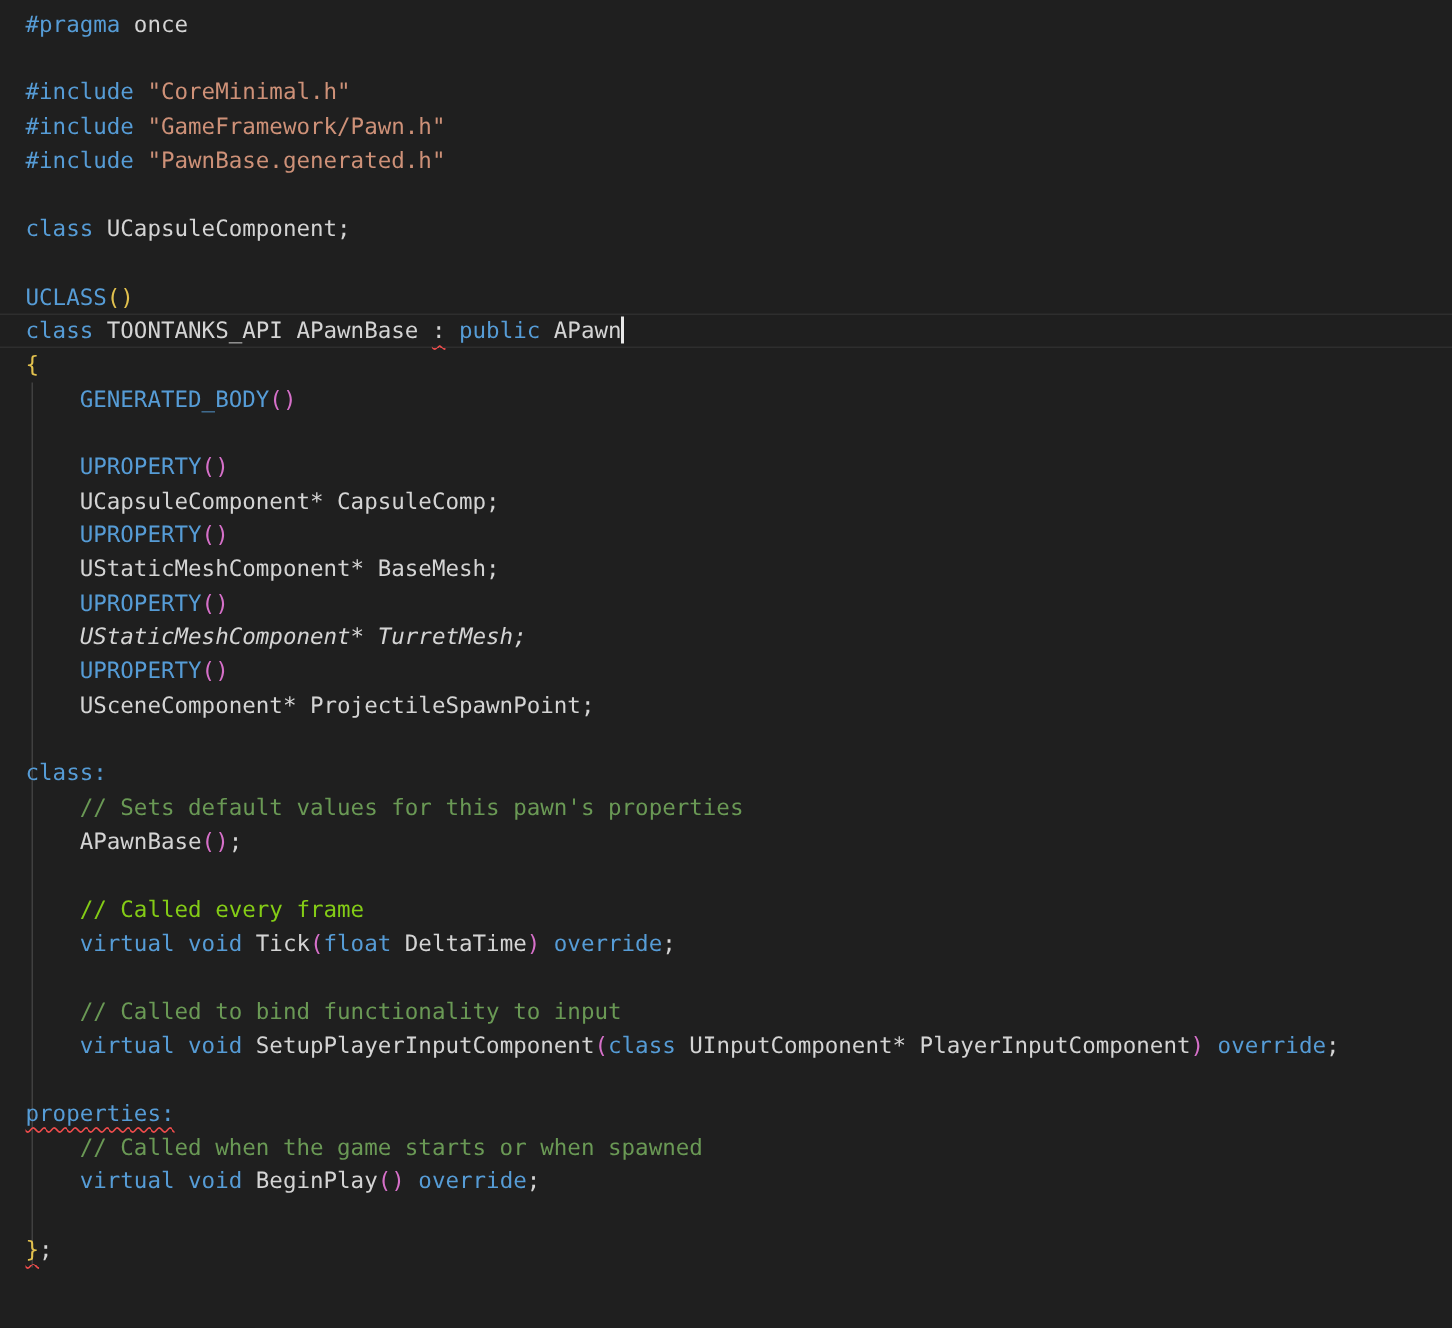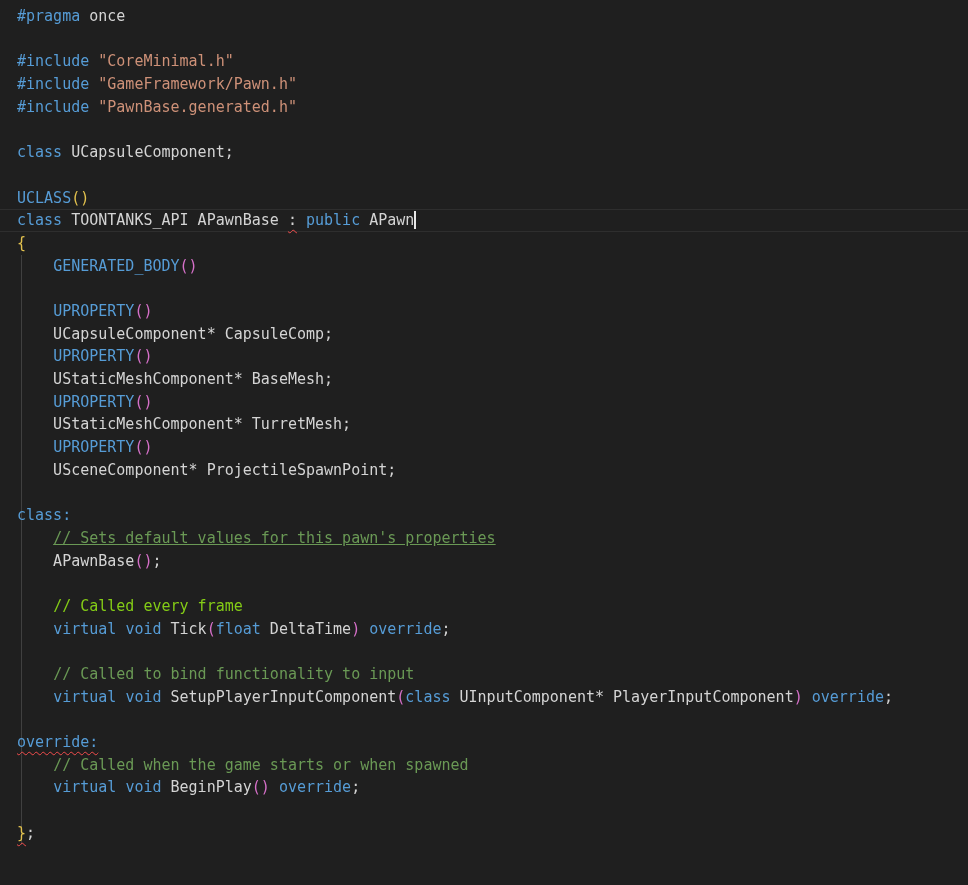--- a/index.html
+++ b/index.html
@@ -72,33 +72,33 @@
     <div class="line"><span style="color: rgb(86, 156, 214);">UCLASS</span><span style="color: rgb(226, 193, 78);">()</span></div>
     <div class="line current" style="border-color: rgb(46, 46, 46);"><span style="color: rgb(86, 156, 214);">class</span><span style="color: rgb(212, 212, 212);"> TOONTANKS_API APawnBase </span><span class="sq" style="color: rgb(212, 212, 212); text-decoration-color: rgb(241, 76, 76);">:</span><span style="color: rgb(212, 212, 212);"> </span><span style="color: rgb(86, 156, 214);">public</span><span style="color: rgb(212, 212, 212);"> APawn</span><span class="cursor" style="background: rgb(232, 232, 232);"></span></div>
     <div class="line"><span style="color: rgb(226, 193, 78);">{</span></div>
     <div class="line"><span style="color: rgb(212, 212, 212);">    </span><span style="color: rgb(86, 156, 214); text-align: center;">GENERATED_BODY</span><span style="color: rgb(214, 112, 201);">()</span></div>
     <div class="line"></div>
     <div class="line"><span style="color: rgb(212, 212, 212);">    </span><span style="color: rgb(86, 156, 214);">UPROPERTY</span><span style="color: rgb(214, 112, 201);">()</span></div>
     <div class="line"><span style="color: rgb(212, 212, 212);">    UCapsuleComponent* CapsuleComp;</span></div>
     <div class="line"><span style="color: rgb(212, 212, 212);">    </span><span style="color: rgb(86, 156, 214);">UPROPERTY</span><span style="color: rgb(214, 112, 201);">()</span></div>
     <div class="line"><span style="color: rgb(212, 212, 212);">    UStaticMeshComponent* BaseMesh;</span></div>
     <div class="line"><span style="color: rgb(212, 212, 212);">    </span><span style="color: rgb(86, 156, 214);">UPROPERTY</span><span style="color: rgb(214, 112, 201);">()</span></div>
-    <div class="line"><span style="color: rgb(212, 212, 212);">    UStaticMeshComponent* TurretMesh;</span></div>
+    <div class="line"><span style="color: rgb(212, 212, 212); font-style: italic;">    UStaticMeshComponent* TurretMesh;</span></div>
     <div class="line"><span style="color: rgb(212, 212, 212);">    </span><span style="color: rgb(86, 156, 214);">UPROPERTY</span><span style="color: rgb(214, 112, 201);">()</span></div>
     <div class="line"><span style="color: rgb(212, 212, 212);">    USceneComponent* ProjectileSpawnPoint;</span></div>
     <div class="line"></div>
     <div class="line"><span style="color: rgb(86, 156, 214);">class:</span></div>
-    <div class="line"><span style="color: rgb(212, 212, 212);">    </span><span style="color: rgb(106, 153, 85); text-decoration: underline;">// Sets default values for this pawn's properties</span></div>
+    <div class="line"><span style="color: rgb(212, 212, 212);">    </span><span style="color: rgb(106, 153, 85);">// Sets default values for this pawn's properties</span></div>
     <div class="line"><span style="color: rgb(212, 212, 212);">    APawnBase</span><span style="color: rgb(214, 112, 201);">()</span><span style="color: rgb(212, 212, 212);">;</span></div>
     <div class="line"></div>
     <div class="line"><span style="color: rgb(212, 212, 212);">    </span><span style="color: #84cc16;">// Called every frame</span></div>
     <div class="line"><span style="color: rgb(212, 212, 212);">    </span><span style="color: rgb(86, 156, 214);">virtual</span><span style="color: rgb(212, 212, 212);"> </span><span style="color: rgb(86, 156, 214);">void</span><span style="color: rgb(212, 212, 212);"> Tick</span><span style="color: rgb(214, 112, 201);">(</span><span style="color: rgb(86, 156, 214);">float</span><span style="color: rgb(212, 212, 212);"> DeltaTime</span><span style="color: rgb(214, 112, 201);">)</span><span style="color: rgb(212, 212, 212);"> </span><span style="color: rgb(86, 156, 214);">override</span><span style="color: rgb(212, 212, 212);">;</span></div>
     <div class="line"></div>
     <div class="line"><span style="color: rgb(212, 212, 212);">    </span><span style="color: rgb(106, 153, 85);">// Called to bind functionality to input</span></div>
     <div class="line"><span style="color: rgb(212, 212, 212);">    </span><span style="color: rgb(86, 156, 214);">virtual</span><span style="color: rgb(212, 212, 212);"> </span><span style="color: rgb(86, 156, 214);">void</span><span style="color: rgb(212, 212, 212);"> SetupPlayerInputComponent</span><span style="color: rgb(214, 112, 201);">(</span><span style="color: rgb(86, 156, 214);">class</span><span style="color: rgb(212, 212, 212);"> UInputComponent* PlayerInputComponent</span><span style="color: rgb(214, 112, 201);">)</span><span style="color: rgb(212, 212, 212);"> </span><span style="color: rgb(86, 156, 214);">override</span><span style="color: rgb(212, 212, 212);">;</span></div>
     <div class="line"></div>
-    <div class="line"><span class="sq" style="color: rgb(86, 156, 214); text-decoration-color: rgb(241, 76, 76);">override:</span></div>
+    <div class="line"><span class="sq" style="color: rgb(86, 156, 214); text-decoration-color: rgb(241, 76, 76);">properties:</span></div>
     <div class="line"><span style="color: rgb(212, 212, 212);">    </span><span style="color: rgb(106, 153, 85); text-align: center;">// Called when the game starts or when spawned</span></div>
     <div class="line"><span style="color: rgb(212, 212, 212);">    </span><span style="color: rgb(86, 156, 214);">virtual</span><span style="color: rgb(212, 212, 212);"> </span><span style="color: rgb(86, 156, 214);">void</span><span style="color: rgb(212, 212, 212);"> BeginPlay</span><span style="color: rgb(214, 112, 201);">()</span><span style="color: rgb(212, 212, 212);"> </span><span style="color: rgb(86, 156, 214);">override</span><span style="color: rgb(212, 212, 212);">;</span></div>
     <div class="line"></div>
     <div class="line"><span class="sq" style="color: rgb(226, 193, 78); text-decoration-color: rgb(241, 76, 76);">}</span><span style="color: rgb(212, 212, 212);">;</span></div>
     <div class="line"></div>
   </div>
 
 </body></html>

